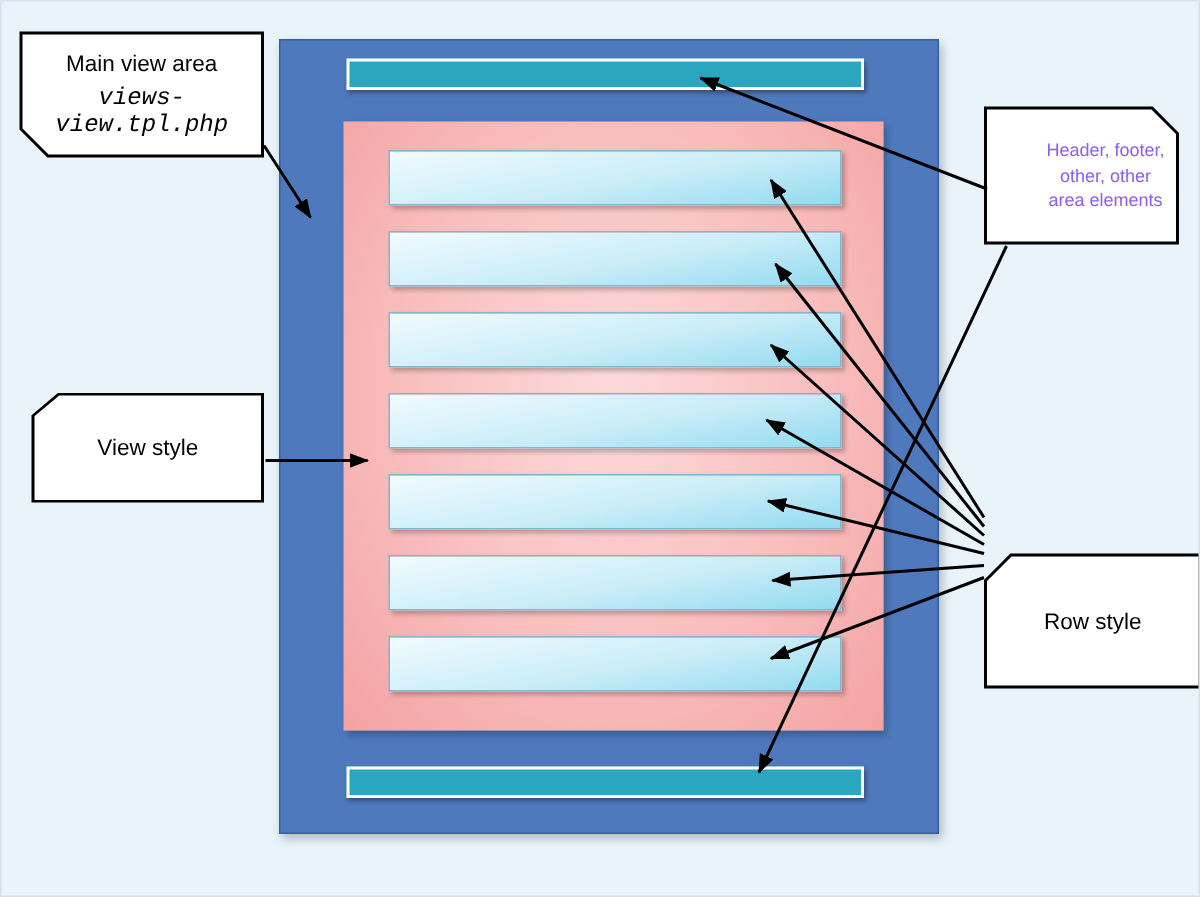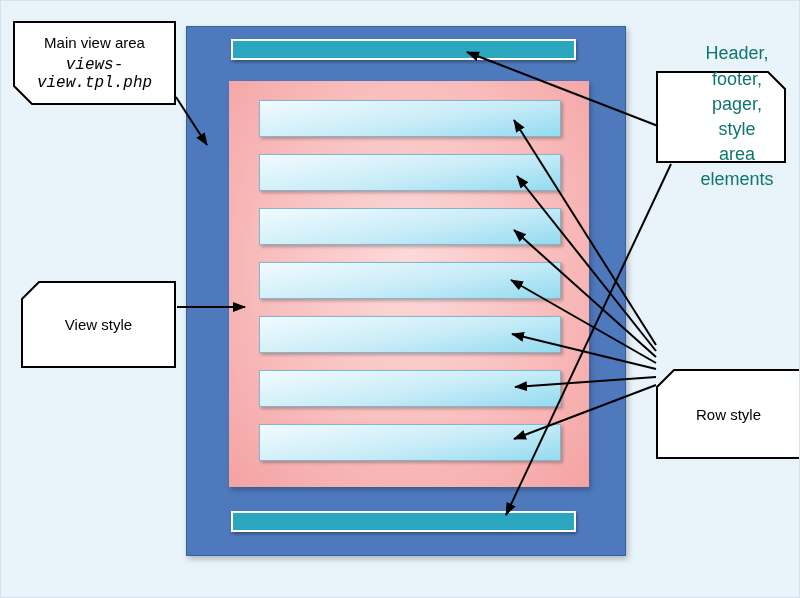--- a/index.html
+++ b/index.html
@@ -57,21 +57,21 @@
     position:relative; width:100%; height:100%;
     display:flex; flex-direction:column; align-items:center;
     justify-content:space-evenly; text-align:center;
     padding:8px 7px;
   }
   .callout-title { font-size:15px; color:#000; }
   .callout-file  {
     font-size:16px; font-style:italic; color:#000;
     font-family:"Liberation Mono", monospace;
   }
-  .callout-line  { font-size:18px; line-height:1.4; color:#0f766e;margin-left:32px; }
+  .callout-line  { font-size:12px; line-height:1.4; color:#8b5cf6;margin-left:32px; }
 
   .arrows {
     position:absolute; left:0; top:0; width:800px; height:598px;
     pointer-events:none;
   }
   .arrow-line { stroke:var(--arrow,#000); stroke-width:2; fill:none; }
 </style>
 </head>
 <body>
 
@@ -97,36 +97,36 @@
   <div class="callout" style="left:12px; top:20px; width:163px; height:84px;">
     <svg class="shape" viewBox="0 0 163 84" preserveAspectRatio="none">
       <polygon points="1,1 162,1 162,83 19,83 1,65" fill="#ffffff" stroke="#000000" stroke-width="2"></polygon>
     </svg>
     <div class="content">
       <div class="callout-title">Main view area</div>
       <div class="callout-file">views-view.tpl.php</div>
     </div>
   </div>
 
-  <div class="callout" style="left:20px; top:280px; width:155px; height:87px;">
+  <div class="callout" style="left:20px; top:261px; width:155px; height:73px;">
     <svg class="shape" viewBox="0 0 155 87" preserveAspectRatio="none">
       <polygon points="18,1 154,1 154,86 1,86 1,18" fill="#ffffff" stroke="#000000" stroke-width="2"></polygon>
     </svg>
     <div class="content">
       <div class="callout-title">View style</div>
     </div>
   </div>
 
   <div class="callout" style="left:655px; top:70px; width:130px; height:92px;">
     <svg class="shape" viewBox="0 0 130 92" preserveAspectRatio="none">
       <polygon points="1,1 112,1 129,18 129,91 1,91" fill="#ffffff" stroke="#000000" stroke-width="2"></polygon>
     </svg>
     <div class="content" style="justify-content:center;">
       <div class="callout-line">Header, footer,</div>
-      <div class="callout-line">pager, style</div>
+      <div class="callout-line">other, other</div>
       <div class="callout-line">area elements</div>
     </div>
   </div>
 
   <div class="callout" style="left:655px; top:320px; width:145px; height:90px;margin-top:48px;">
     <svg class="shape" viewBox="0 0 145 90" preserveAspectRatio="none">
       <polygon points="18,1 144,1 144,89 1,89 1,18" fill="#ffffff" stroke="#000000" stroke-width="2"></polygon>
     </svg>
     <div class="content">
       <div class="callout-title">Row style</div>

